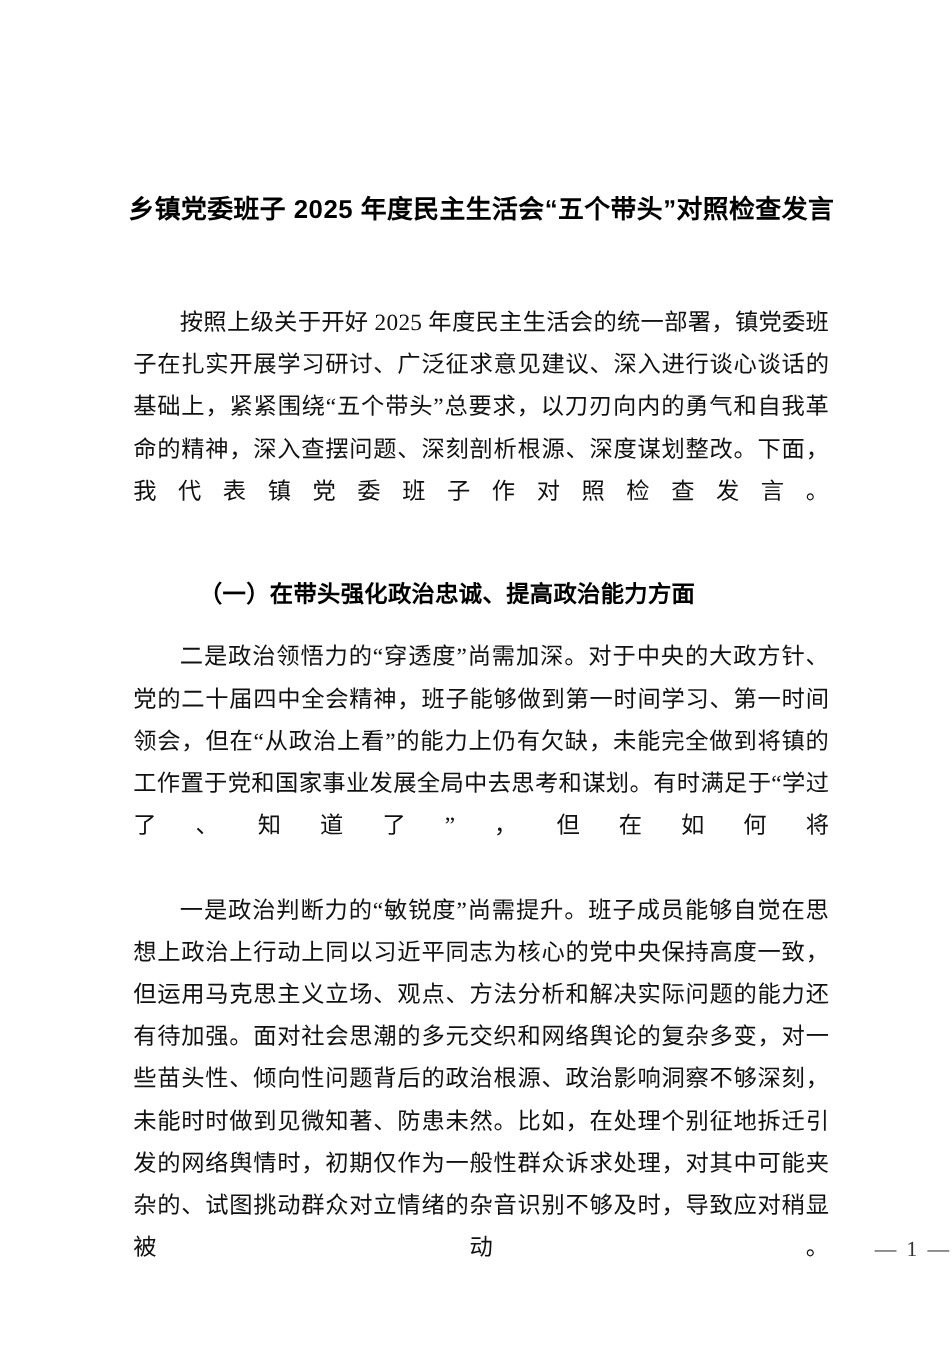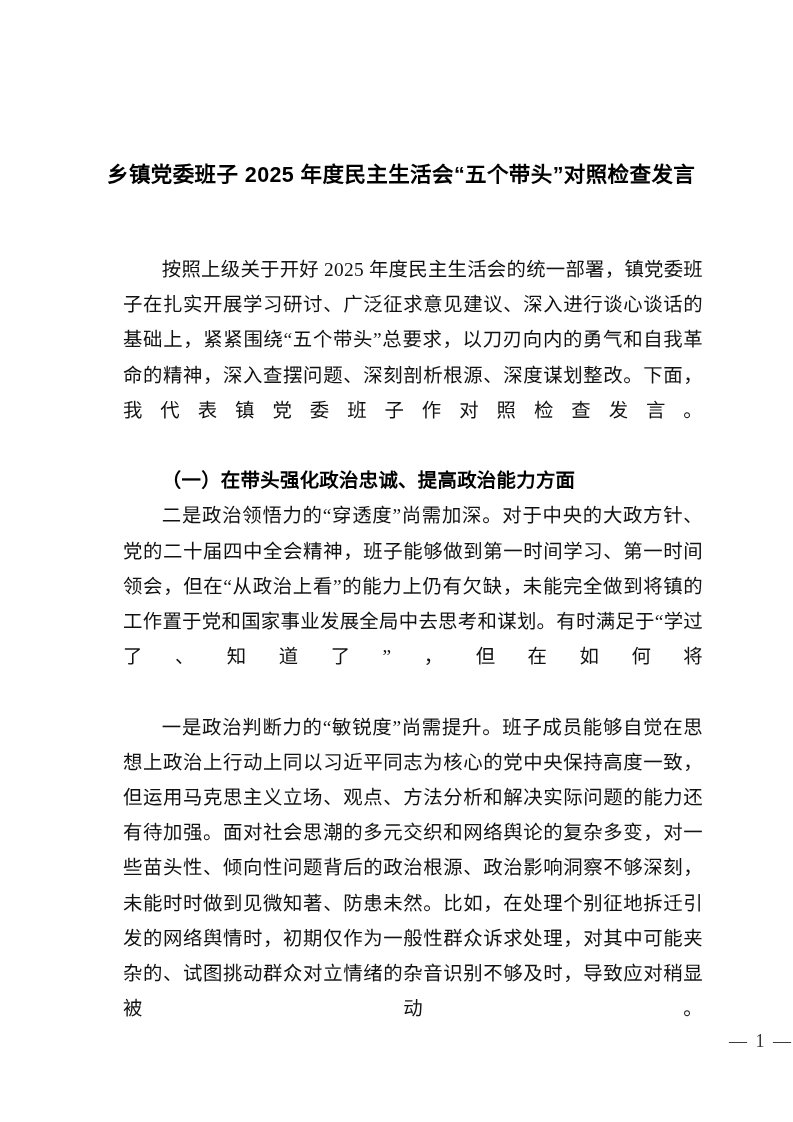--- a/index.html
+++ b/index.html
@@ -48,21 +48,21 @@
     line-height: 30px;
     letter-spacing: 0.4px;
     text-align: center;
     white-space: nowrap;
     color: #000;
   }
 
   .body-block {
     position: absolute;
     top: 252px;
-    left: 16px;
+    left: 4px;
     width: 580px;
   }
 
   p.para {
     margin: 0;
     padding: 0;
     font-family: "Liberation Serif", "DejaVu Serif", serif;
     font-size: 19.4px;
     line-height: 35.2px;
     text-align: justify;
@@ -84,21 +84,21 @@
     font-family: "Liberation Sans", "DejaVu Sans", sans-serif;
     font-weight: bold;
     font-size: 19.4px;
     line-height: 35.2px;
     text-indent: 2em;
     letter-spacing: 0.3px;
     color: #000;
   }
 
   h3.heading-2 {
-    margin: 0;
+    margin: 16px;
     padding: 0;
     font-family: "Liberation Serif", "DejaVu Serif", serif;
     font-weight: bold;
     font-size: 19.4px;
     line-height: 35.2px;
     text-indent: 2em;
     letter-spacing: 0.3px;
     color: #000;
   }
 

